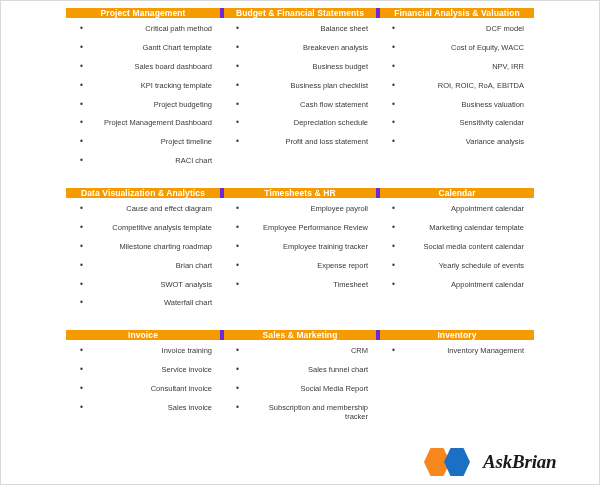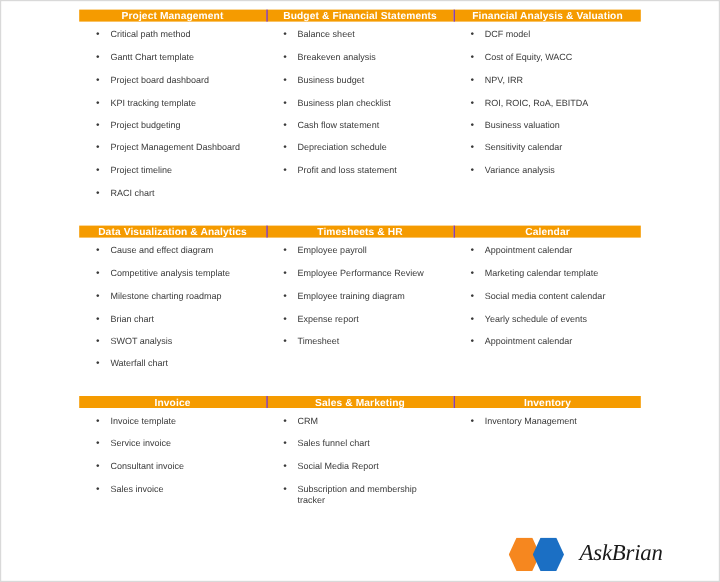--- a/index.html
+++ b/index.html
@@ -24,30 +24,30 @@
   }
   .band {
     width: 100%;
     border-collapse: collapse;
     table-layout: fixed;
   }
   .band td {
     vertical-align: top;
     padding: 0;
   }
-  .col { width: 33.3333%; }
+  .col { width: 33.3333%; text-align: right; }
   .hdr {
     background: #F59B00;
     color: #ffffff;
     font-size: 8.5px;
     font-weight: bold;
     text-align: center;
     padding: 3px 2px 3px 2px;
     letter-spacing: 0.1px;
-    border-right: 1px solid #6d28d9;
+    border-right: 4px solid #6d28d9;
     white-space: nowrap;
   }
   .hdr.last { border-right: none; margin-left: 25px; }
   ul.items {
     list-style: none;
     margin: 0;
     padding: 6px 6px 6px 0;
   }
   ul.items li {
     position: relative;
@@ -85,21 +85,21 @@
     top: 0;
     width: 26px;
     height: 28px;
     clip-path: polygon(25% 0%, 75% 0%, 100% 50%, 75% 100%, 25% 100%, 0% 50%);
   }
   .hex.orange { left: 0; background: #F6871F; }
   .hex.blue { left: 20px; background: #1B6FC4; }
   .brand {
     font-family: "Liberation Serif", serif;
     font-size: 19px;
-    font-weight: normal;
+    font-weight: bold;
     font-style: italic;
     color: #1a1a1a;
     margin-left: 3px;
     letter-spacing: -0.2px;
   }
   .brand .ask { color: #1a1a1a; }
   .brand .brian { color: #1a1a1a; }
   
   .edge {
     position: absolute;
@@ -120,21 +120,21 @@
           <tr>
         <td class="col hdr">Project Management</td>
         <td class="col hdr">Budget &amp; Financial Statements</td>
         <td class="col hdr last">Financial Analysis &amp; Valuation</td>
       </tr>
       <tr>
         <td class="col">
           <ul class="items">
             <li>Critical path method</li>
             <li>Gantt Chart template</li>
-            <li>Project board dashboard</li>
+            <li>Sales board dashboard</li>
             <li>KPI tracking template</li>
             <li>Project budgeting</li>
             <li>Project Management Dashboard</li>
             <li>Project timeline</li>
             <li>RACI chart</li>
           </ul>
         </td>
         <td class="col">
           <ul class="items">
             <li>Balance sheet</li>
@@ -178,21 +178,21 @@
             <li>Milestone charting roadmap</li>
             <li>Brian chart</li>
             <li>SWOT analysis</li>
             <li>Waterfall chart</li>
           </ul>
         </td>
         <td class="col">
           <ul class="items">
             <li>Employee payroll</li>
             <li>Employee Performance Review</li>
-            <li>Employee training diagram</li>
+            <li>Employee training tracker</li>
             <li>Expense report</li>
             <li>Timesheet</li>
           </ul>
         </td>
         <td class="col">
           <ul class="items">
             <li>Appointment calendar</li>
             <li>Marketing calendar template</li>
             <li>Social media content calendar</li>
             <li>Yearly schedule of events</li>
@@ -208,21 +208,21 @@
     <table class="band">
       <tbody>
           <tr>
         <td class="col hdr">Invoice</td>
         <td class="col hdr">Sales &amp; Marketing</td>
         <td class="col hdr last">Inventory</td>
       </tr>
       <tr>
         <td class="col">
           <ul class="items">
-            <li>Invoice template</li>
+            <li>Invoice training</li>
             <li>Service invoice</li>
             <li>Consultant invoice</li>
             <li>Sales invoice</li>
           </ul>
         </td>
         <td class="col">
           <ul class="items">
             <li>CRM</li>
             <li>Sales funnel chart</li>
             <li>Social Media Report</li>

